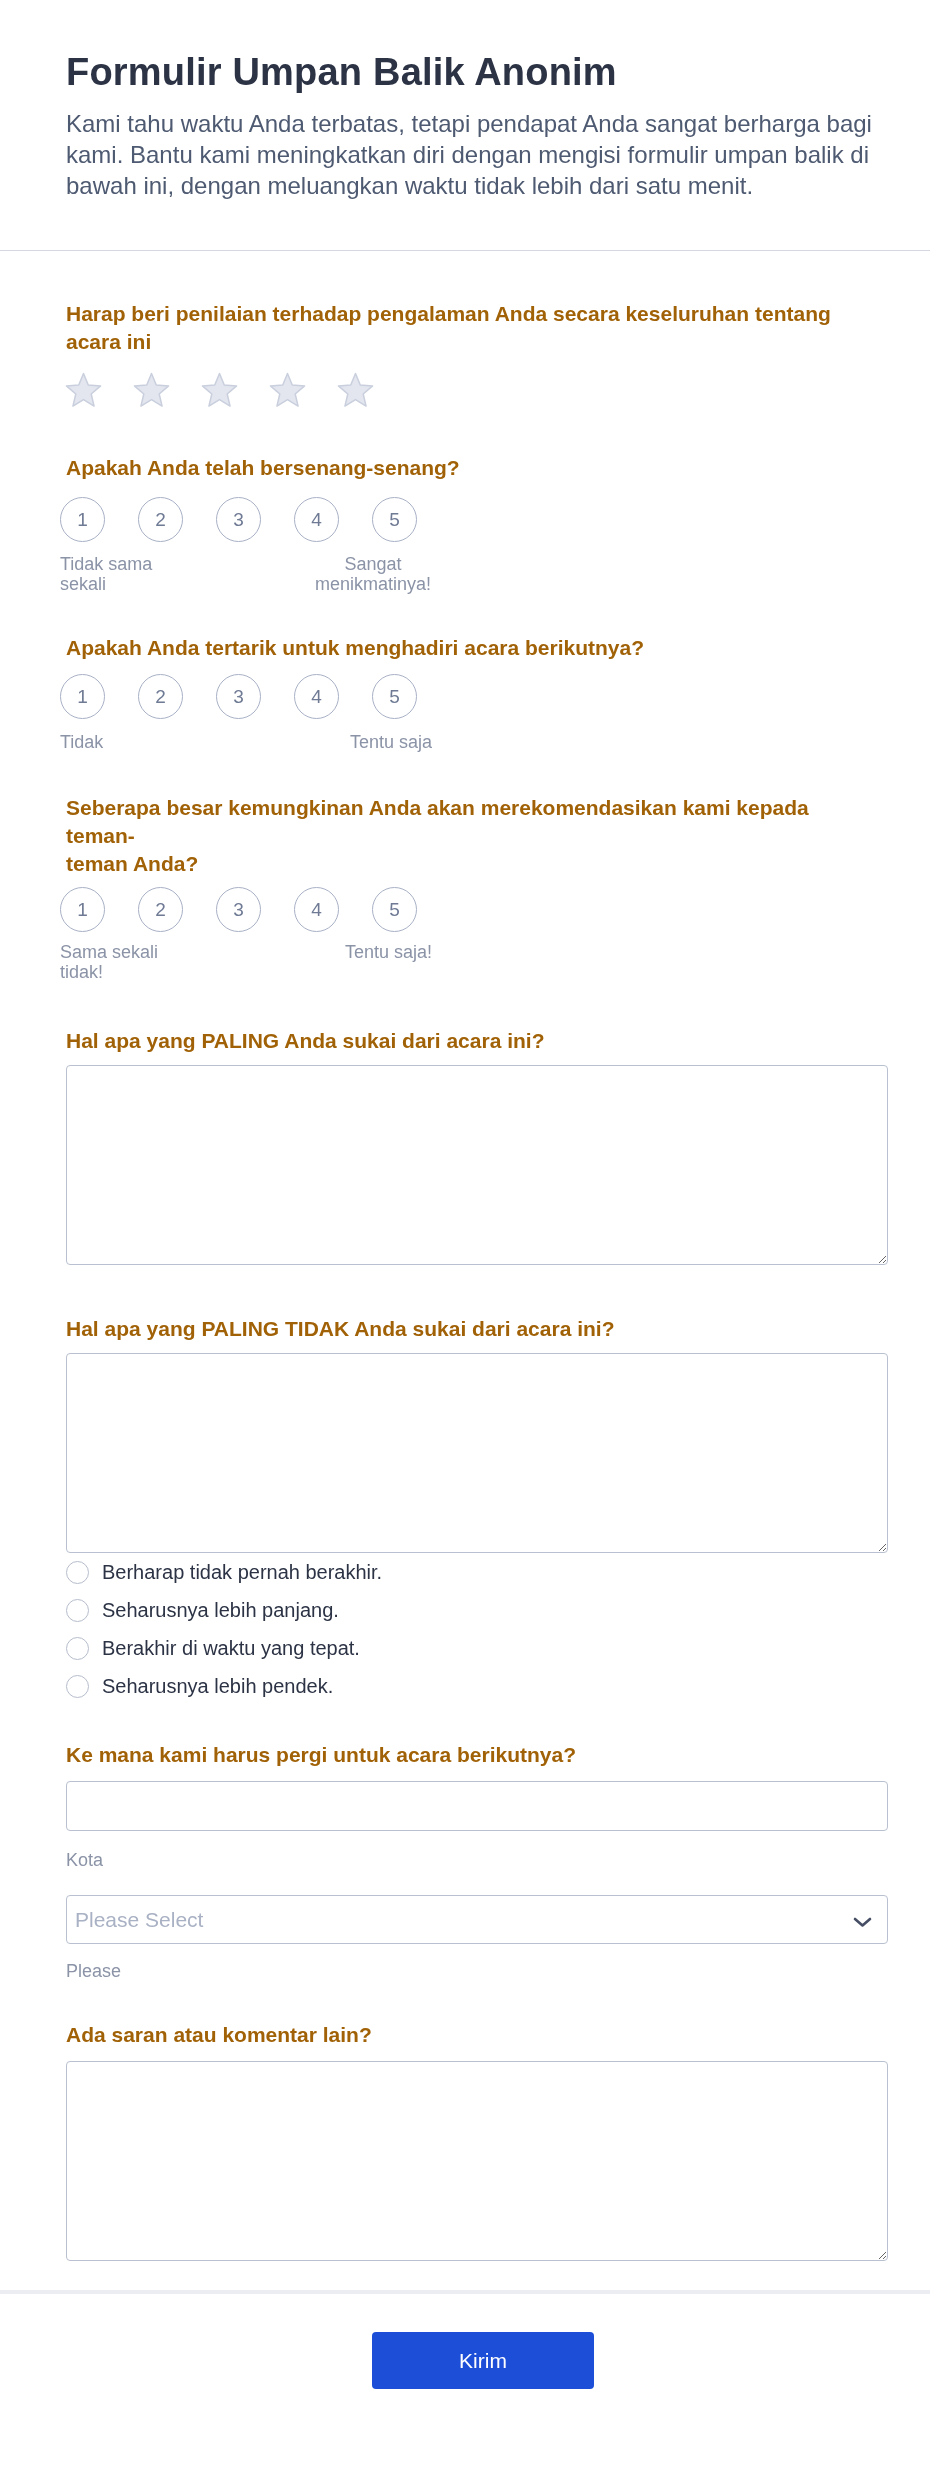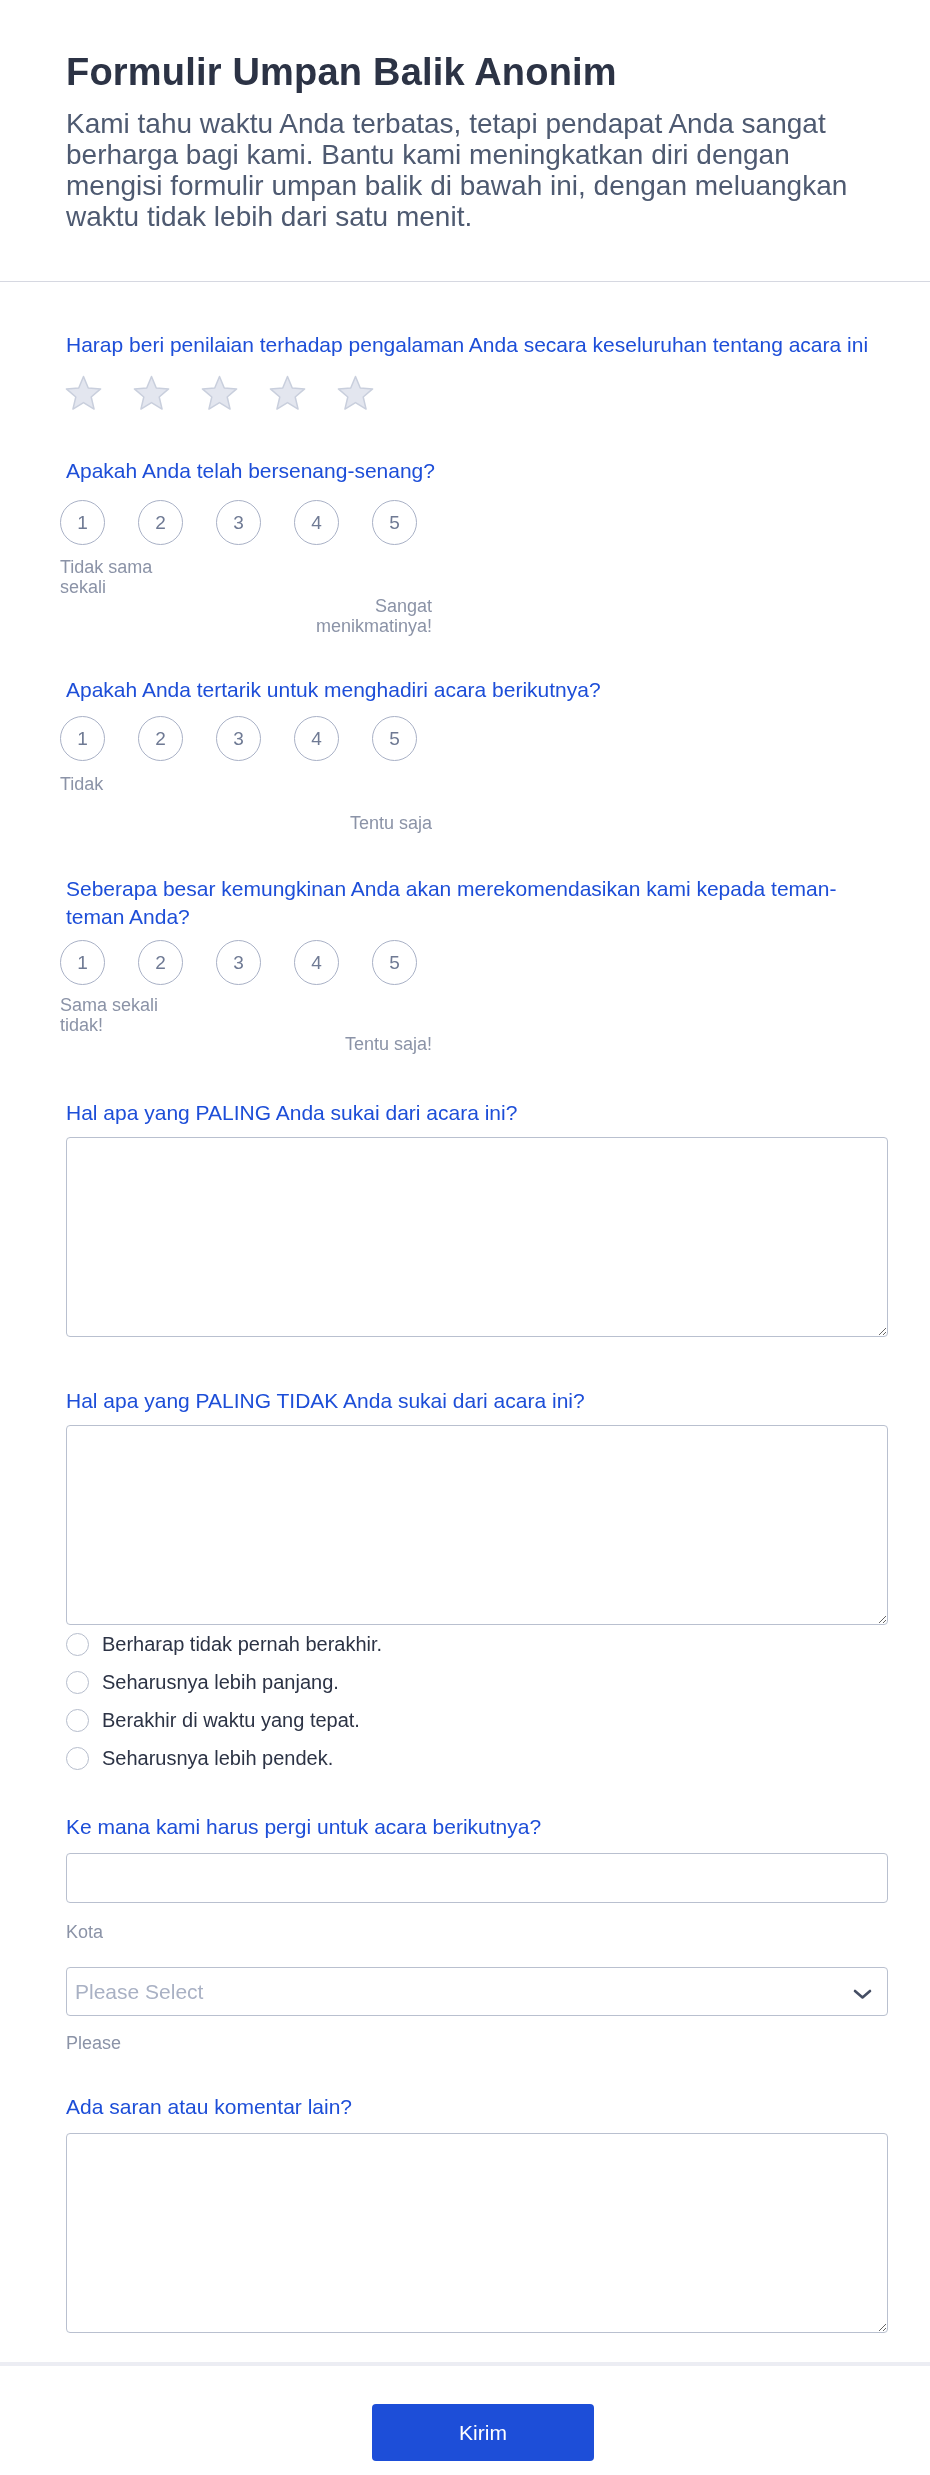--- a/index.html
+++ b/index.html
@@ -18,42 +18,42 @@
   h1.form-title {
     margin: 0;
     font-size: 38px;
     line-height: 48px;
     font-weight: 700;
     color: #2c3345;
     letter-spacing: 0.2px;
   }
   p.form-desc {
     margin: 12px 0 0 0;
-    font-size: 28px;
+    font-size: 24px;
     line-height: 31px;
     font-weight: 400;
     color: #4e5a71;
     max-width: 822px;
   }
   .divider-top {
     margin: 49px -48px 0 -66px;
     height: 1px;
     background: #d6d8e1;
   }
   .divider-bottom {
     margin: 29px -48px 0 -66px;
     height: 4px;
     background: #ecedf3;
   }
 
   .q-label {
     font-size: 21px;
     line-height: 28px;
-    font-weight: 400;
-    color: #1d4ed8;
+    font-weight: 700;
+    color: #a16207;
     max-width: 822px;
   }
   .mt-49 { margin-top: 49px; }
   .mt-44 { margin-top: 44px; }
   .mt-42 { margin-top: 42px; }
   .mt-40 { margin-top: 40px; }
   .mt-45 { margin-top: 45px; }
   .mt-50 { margin-top: 50px; }
   .mt-36 { margin-top: 36px; }
   .mt-39 { margin-top: 39px; }
@@ -79,21 +79,21 @@
   .scale-circle span { font-size: 19px; color: #6f7a94; }
   .scale-labels {
     margin-top: 12px;
     width: 372px;
     display: flex; justify-content: space-between;
     font-size: 18px; line-height: 20px; color: #8b93a7;
   }
   .scale2 .scale-labels { margin-top: 13px; }
   .scale3 .scale-labels { margin-top: 10px; }
   .scale-label-left  { max-width: 104px; text-align: left; }
-  .scale-label-right { max-width: 118px; text-align: right; margin-top: 39px; }
+  .scale-label-right { max-width: 118px; text-align: center; }
 
   
   textarea.box, input.box, .select-wrap select {
     display: block;
     width: 822px;
     border: 1px solid #b9c0cf;
     border-radius: 4px;
     background: #fff;
     font-family: "Liberation Sans", "DejaVu Sans", sans-serif;
     font-size: 21px;

